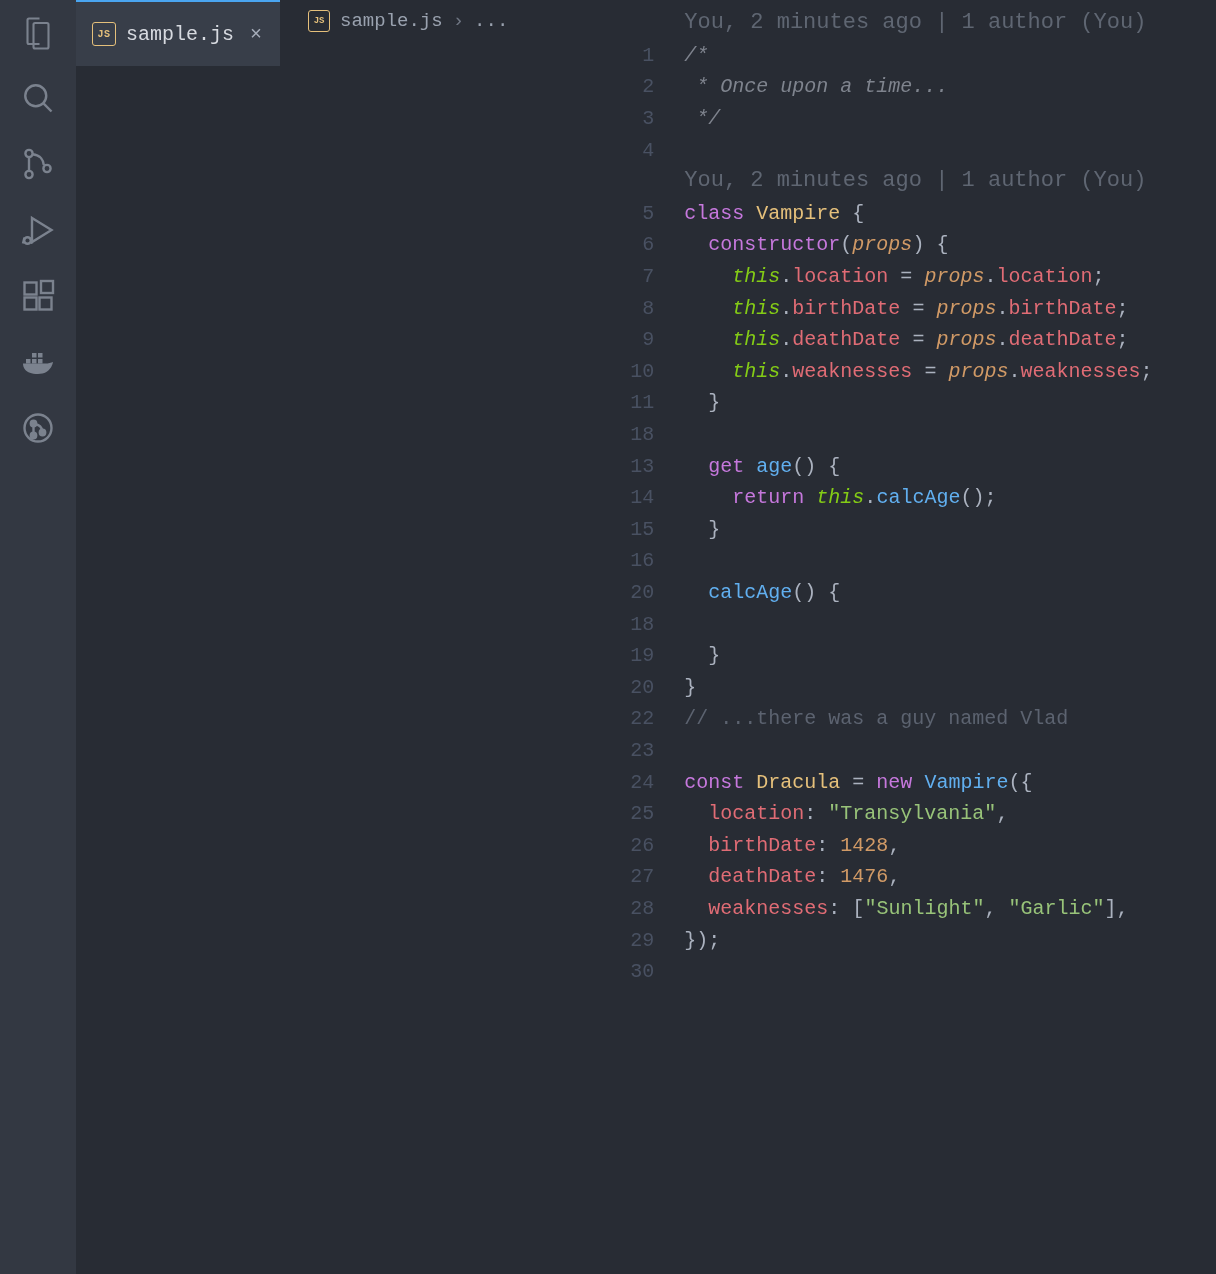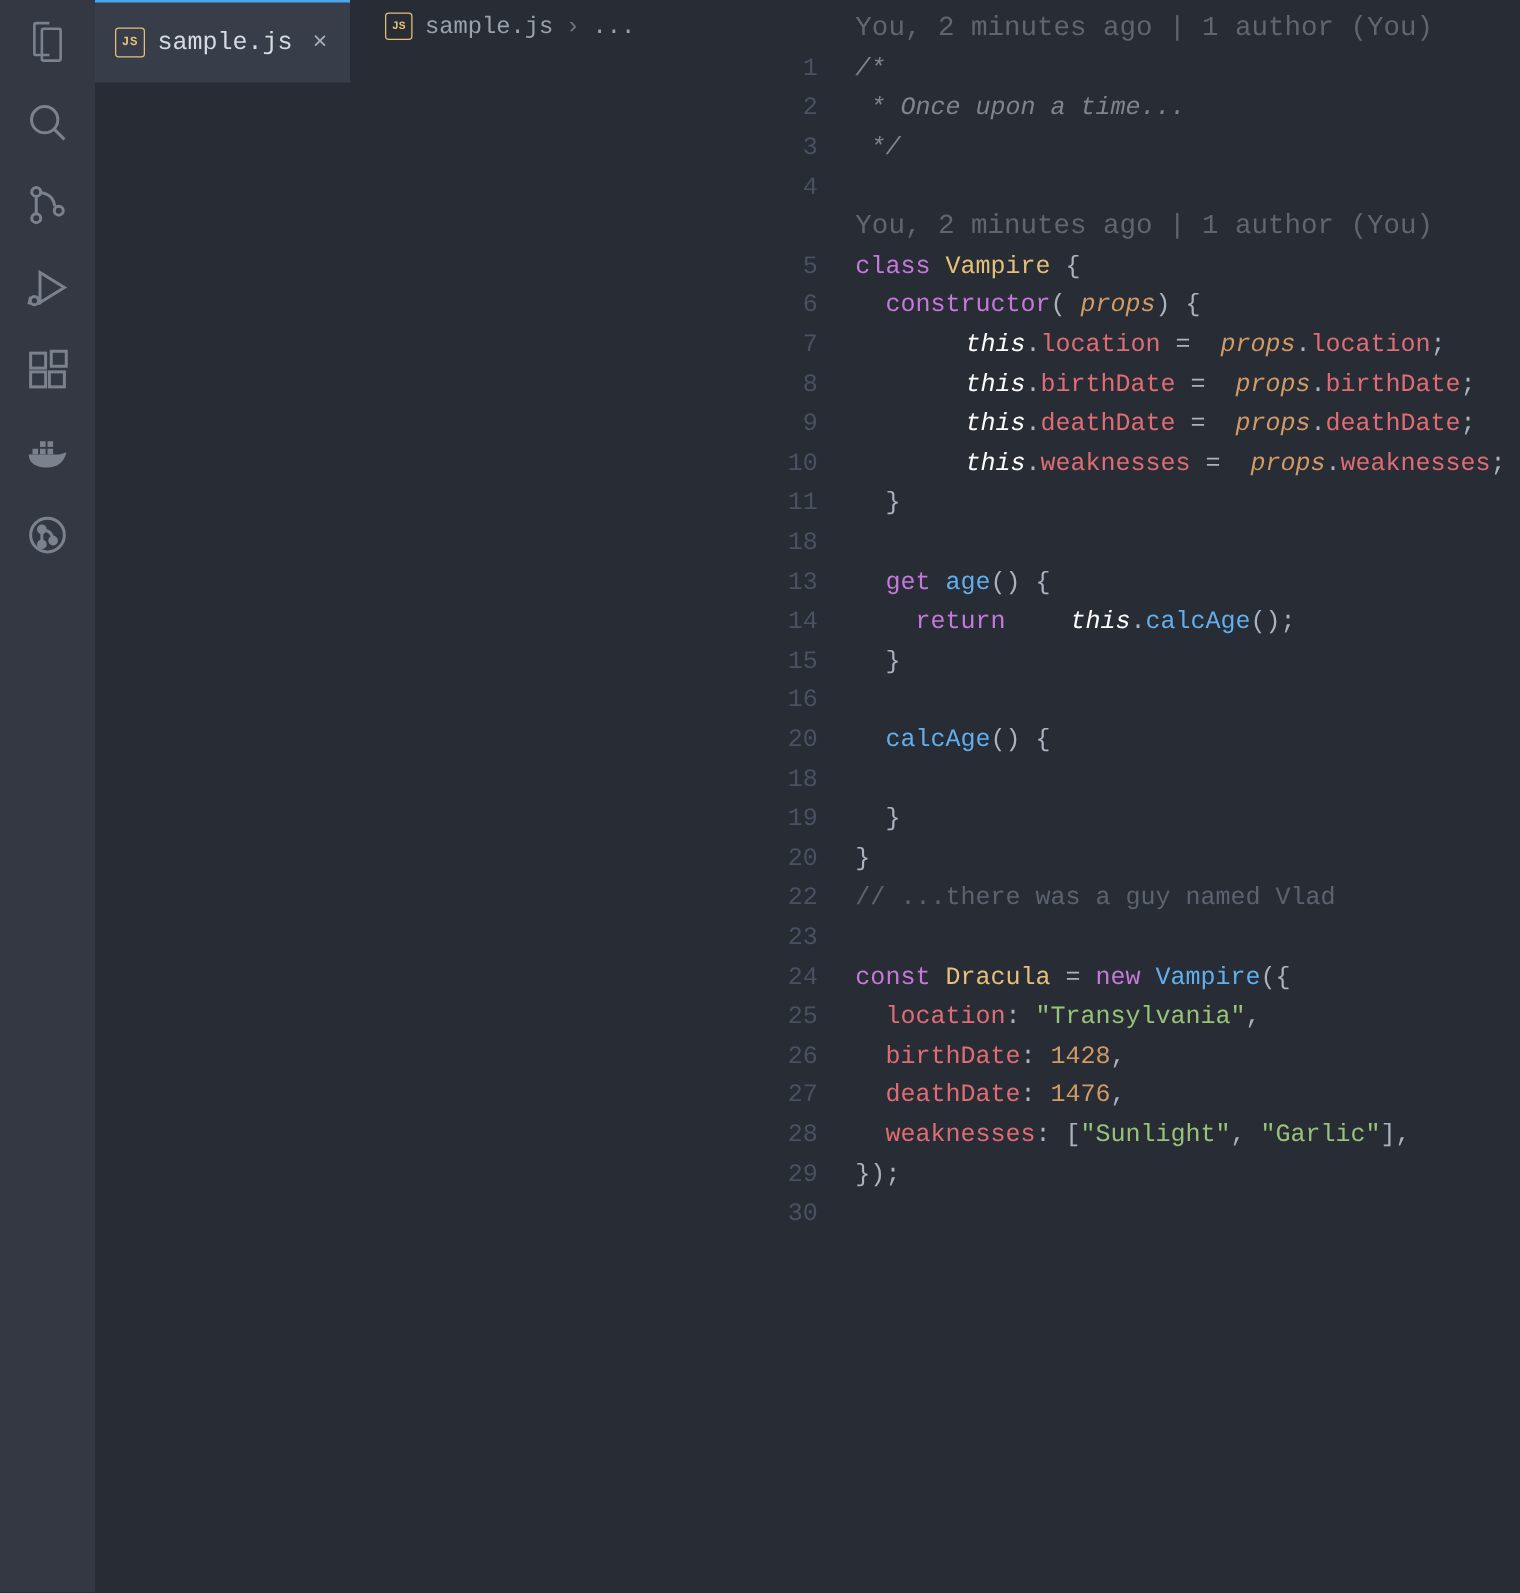--- a/index.html
+++ b/index.html
@@ -112,22 +112,22 @@
 .ln { width: 176px; text-align: right; padding-right: 30px; color: #495162; }
 .code { white-space: pre; position: relative; }
 
 
 .c-comment   { color: #7f848e; font-style: italic; }
 .c-comment2  { color: #5c6370; }
 .c-keyword   { color: #c678dd; }
 .c-class     { color: #e5c07b; }
 .c-func      { color: #61afef; }
 .c-prop      { color: #e06c75; }
-.c-this      { color: #ffffff; font-style: italic; margin-left: 40px; }
-.c-paramit   { color: #d19a66; font-style: italic; margin-left: 12px; }
+.c-this      { color: #84cc16; font-style: italic; }
+.c-paramit   { color: #d19a66; font-style: italic; }
 .c-punct     { color: #abb2bf; }
 .c-op        { color: #56b6c2; }
 .c-str       { color: #98c379; }
 .c-num       { color: #d19a66; margin-top: 20px; }
 .c-new       { color: #c678dd; margin-top: 28px; }
 </style>
 </head>
 <body>
 
 <div class="activity-bar">

